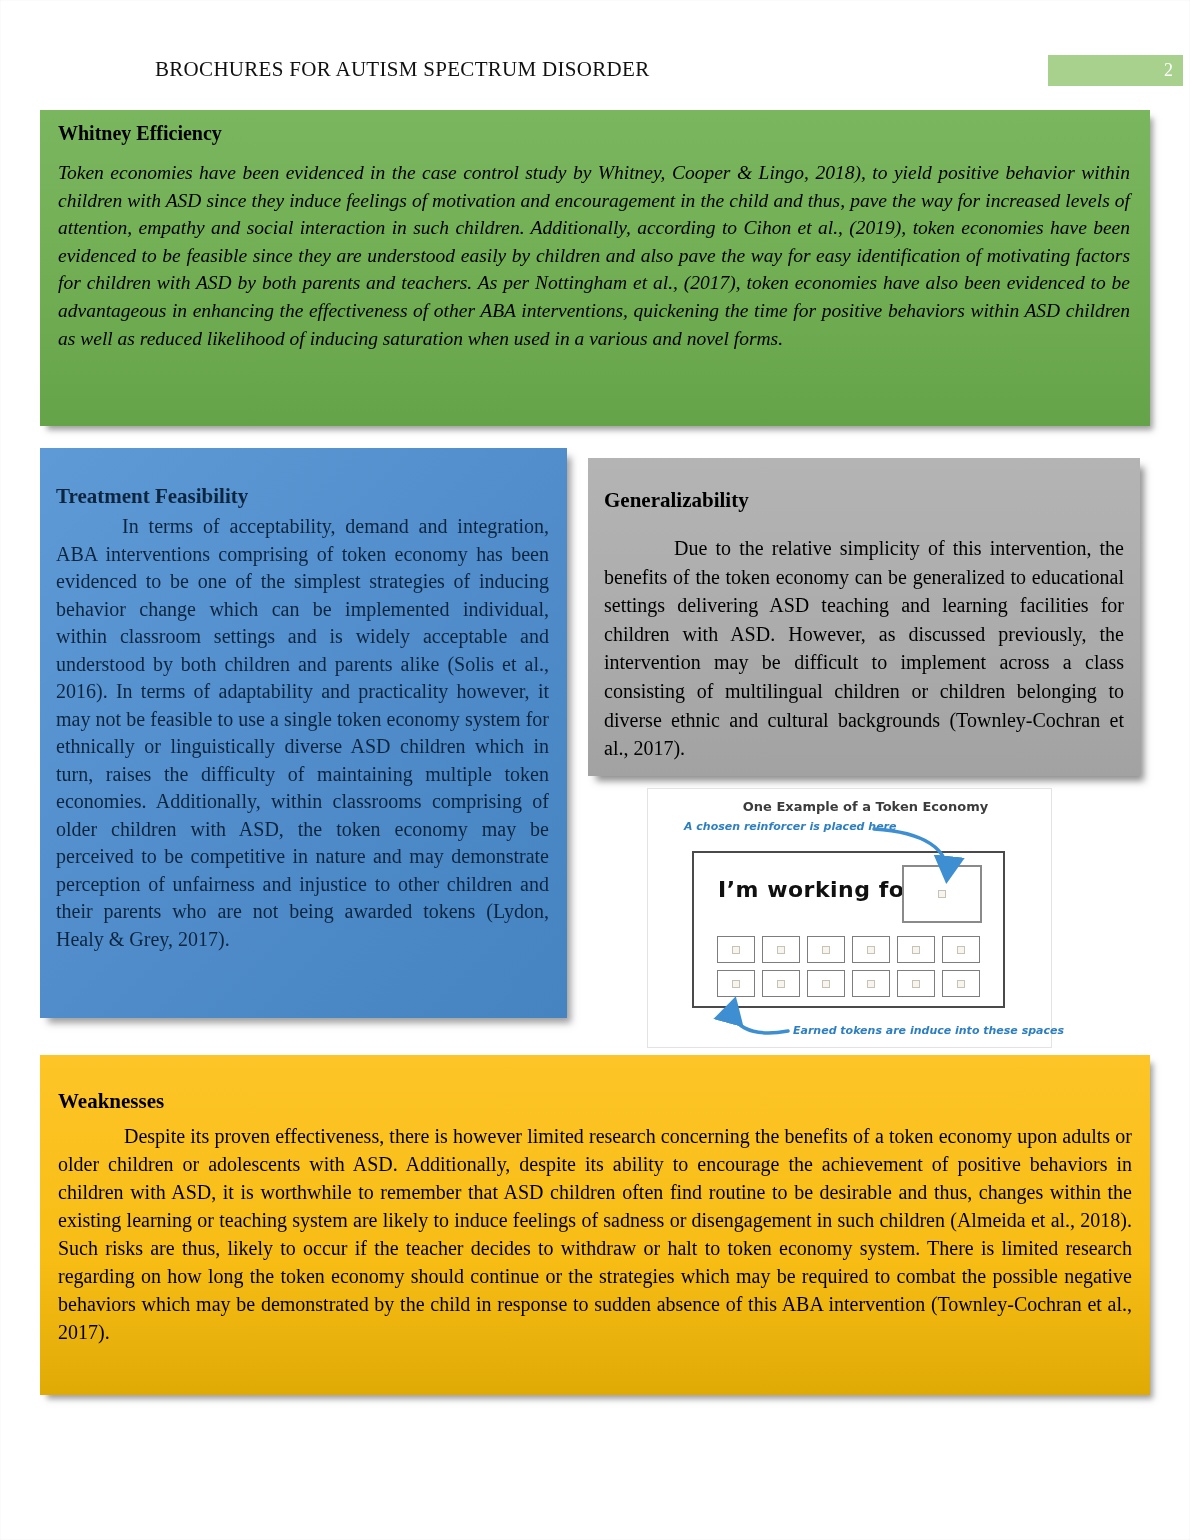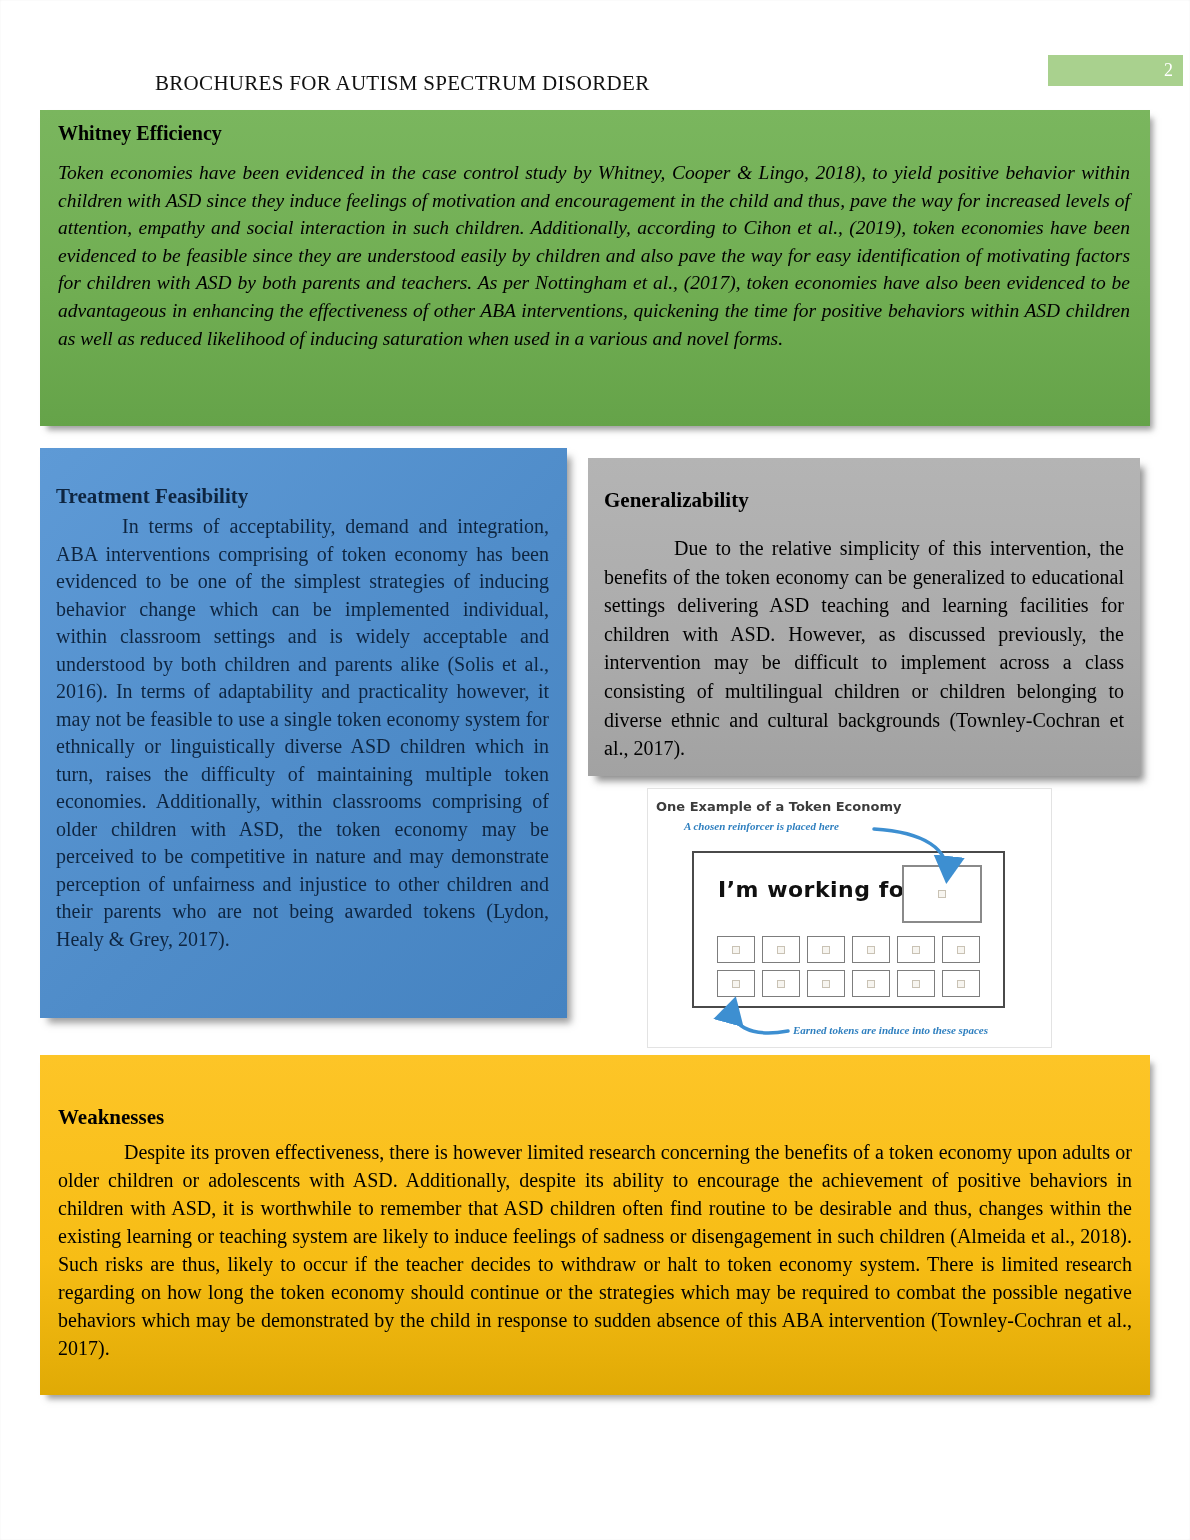--- a/index.html
+++ b/index.html
@@ -6,21 +6,21 @@
   .page{
     position:relative;
     width:1190px;height:1540px;
     background:#fff;
     font-family:"Liberation Serif", serif;
     overflow:hidden;
     box-shadow:inset 0 0 2px #eee;
   }
   
   .header-title{
-    position:absolute;left:155px;top:71px;
+    position:absolute;left:155px;top:57px;
     font-size:21px;color:#111;letter-spacing:.3px;white-space:nowrap;
   }
   .page-number-box{
     position:absolute;left:1048px;top:55px;width:135px;height:31px;
     background:#a9d18e;color:#fff;
     font-size:18px;line-height:31px;text-align:right;
     padding-right:10px;box-sizing:border-box;
   }
   
   .box{position:absolute;box-sizing:border-box;}
@@ -45,39 +45,39 @@
   .box-gray{
     left:588px;top:458px;width:552px;height:318px;
     padding:30px 16px 0 16px;
     background:linear-gradient(180deg,#b4b4b4 0%,#ababab 60%,#a2a2a2 100%);
     box-shadow:6px 7px 7px -2px rgba(70,70,70,.6);
   }
   .box-gray h2{margin-bottom:21px;}
   .box-gray p{font-size:20px;line-height:28.6px;text-indent:70px;}
   .box-yellow{
     left:40px;top:1055px;width:1110px;height:340px;
-    padding:50px 18px 0 18px;
+    padding:34px 18px 0 18px;
     background:linear-gradient(180deg,#fdc527 0%,#f7bd15 60%,#e0aa05 100%);
     box-shadow:5px 6px 6px -2px rgba(80,80,80,.55);
   }
   .box-yellow h2{margin-bottom:8px;}
   .box-yellow p{font-size:20px;line-height:28px;text-indent:66px;}
   
   .diagram{
     position:absolute;left:647px;top:788px;width:405px;height:260px;
     background:#fff;border:1px solid #e3e3e3;box-sizing:border-box;
     font-family:"DejaVu Sans", sans-serif;
   }
   .diagram-title{
-    position:absolute;left:8px;top:10px;width:100%;
-    font-size:13px;font-weight:bold;color:#3c3c3c;
+    position:absolute;left:16px;top:10px;width:100%;
+    text-align:center;font-size:13px;font-weight:bold;color:#3c3c3c;
   }
   .diagram-label{
     position:absolute;font-size:11px;font-weight:bold;font-style:italic;
-    color:#2e7fbf;white-space:nowrap;font-family:Liberation Serif, serif;
+    color:#2e7fbf;white-space:nowrap;
   }
   .label-reinforcer{left:36px;top:31px;}
   .label-tokens{left:145px;top:235px;}
   .token-board{
     position:absolute;left:44px;top:62px;width:313px;height:157px;
     border:2px solid #4a4a4a;box-sizing:border-box;background:#fff;
   }
   .working-for{
     position:absolute;left:24px;top:24px;
     font-size:22px;font-weight:bold;color:#101010;letter-spacing:.5px;

